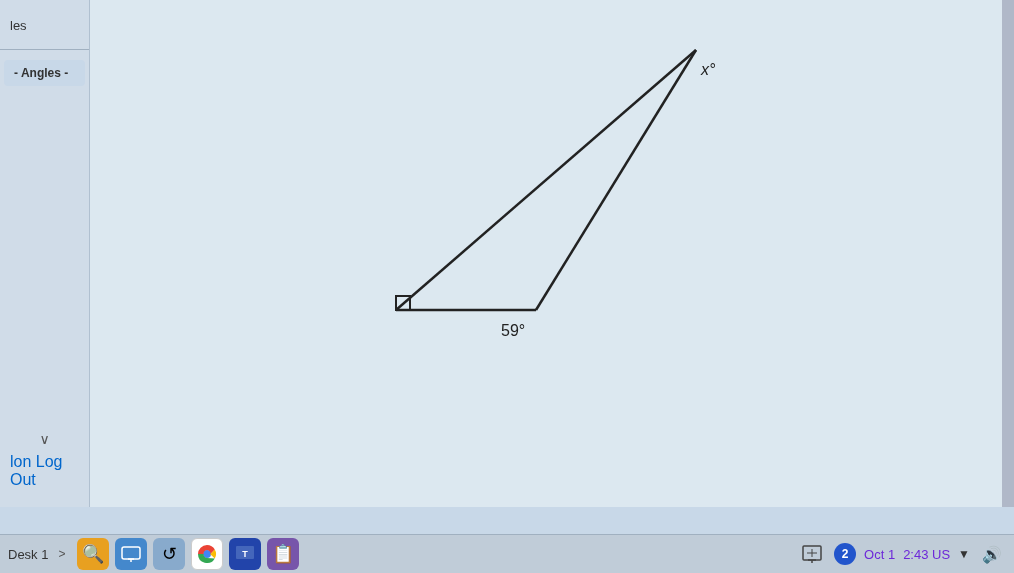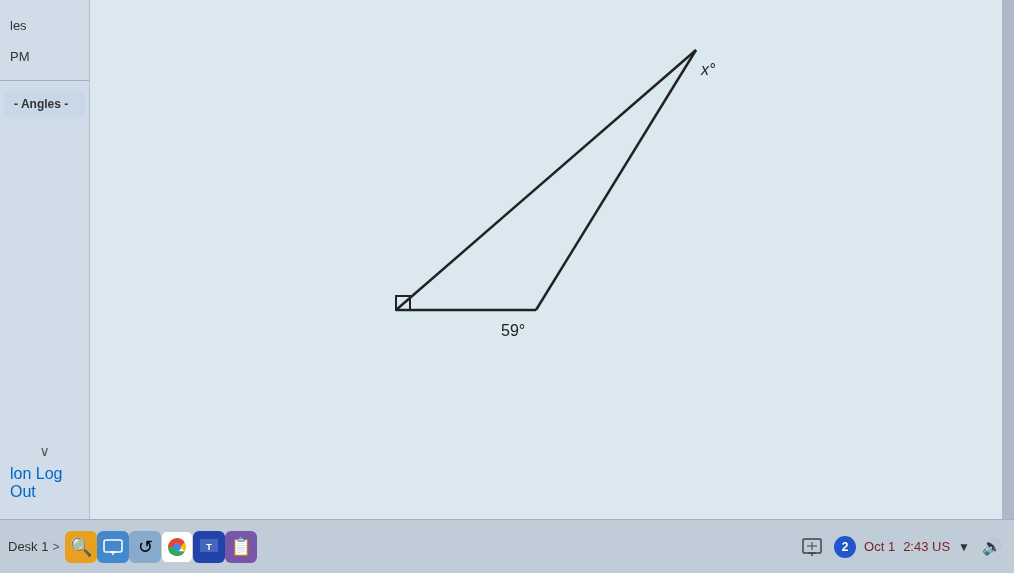--- a/index.html
+++ b/index.html
@@ -87,26 +87,28 @@
       margin: 0 auto;
     }
 
     .triangle-svg {
       position: absolute;
       top: 0;
       left: 0;
     }
 
     .taskbar {
-      height: 54px;
+      height: 39px;
       background: #c0ccd8;
       display: flex;
       align-items: center;
       padding: 0 8px;
       border-top: 1px solid #a0b0c0;
+      gap: 6px;
+      margin-top: 27px;
     }
 
     .taskbar-desk {
       font-size: 13px;
       color: #333;
       margin-right: 4px;
     }
 
     .taskbar-chevron {
       font-size: 12px;
@@ -157,41 +159,40 @@
       height: 22px;
       display: flex;
       align-items: center;
       justify-content: center;
       font-size: 12px;
       font-weight: bold;
     }
 
     .taskbar-date-time {
       font-size: 13px;
-      color: #7f1d1d;
+      color: #6d28d9;
     }
 
     .taskbar-network {
       font-size: 12px;
       color: #333;
     }
 
     .right-edge {
       width: 12px;
       background: #b0b8c8;
     }
   </style>
 </head>
 <body>
 
 <div class="main-area">
 
   <div class="sidebar">
     <div class="sidebar-section">les</div>
-    <div class="sidebar-section">PM</div>
     <div class="sidebar-divider"></div>
     <div class="sidebar-item-angles">- Angles -</div>
     <div class="sidebar-bottom">
       <div class="sidebar-chevron">∨</div>
       <div class="sidebar-logout">lon  Log Out</div>
     </div>
   </div>
 
   <div class="content-area">
 

